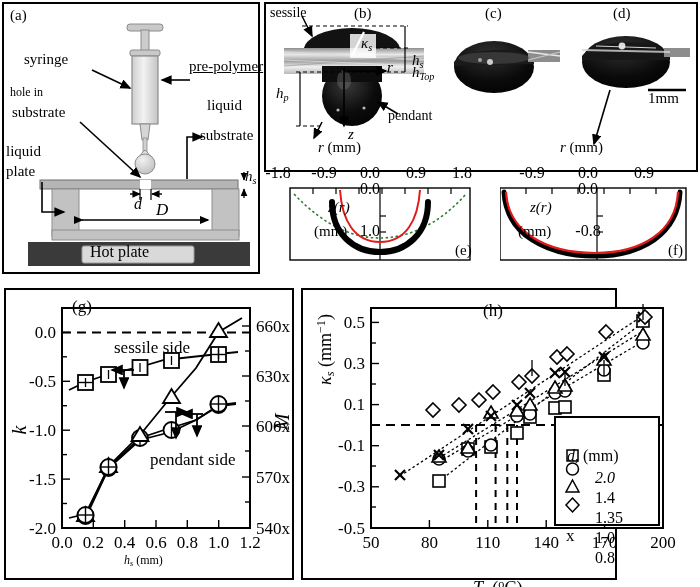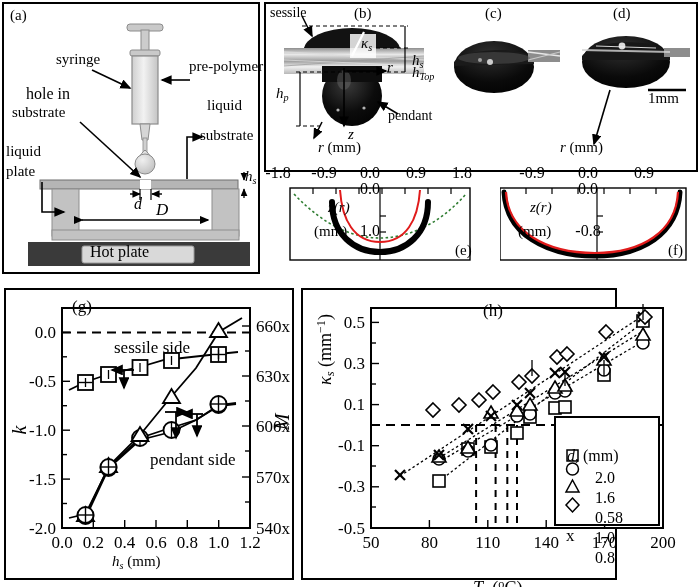--- a/index.html
+++ b/index.html
@@ -92,24 +92,24 @@
       <line x1="186" y1="76" x2="158" y2="76" stroke="#000" stroke-width="1.6" marker-end="url(#ah)"></line>
 
       <line x1="76" y1="118" x2="136" y2="173" stroke="#000" stroke-width="1.6" marker-end="url(#ah)"></line>
 
       <polyline points="38,178 38,208 60,208" fill="none" stroke="#000" stroke-width="1.6" marker-end="url(#ah)"></polyline>
 
       <polyline points="183,175 183,133 198,133" fill="none" stroke="#000" stroke-width="1.6" marker-end="url(#ah)"></polyline>
     </svg>
 
     <span class="lbl" style="left:6px;top:4px;font-size:15px;">(a)</span>
-    <span class="lbl" style="left:52px;top:48px;font-size:15px;">syringe</span>
-    <span class="lbl" style="left:185px;top:55px;font-size:15px;">pre-polymer</span>
+    <span class="lbl" style="left:20px;top:48px;font-size:15px;">syringe</span>
+    <span class="lbl" style="left:185px;top:55px;font-size:15px;text-decoration:underline;">pre-polymer</span>
     <span class="lbl" style="left:203px;top:74px;font-size:15px;margin-top:20px;">liquid</span>
-    <span class="lbl" style="left:22px;top:82px;font-size:16px;">hole in</span>
+    <span class="lbl" style="left:6px;top:82px;font-size:12px;">hole in</span>
     <span class="lbl" style="left:8px;top:101px;font-size:15px;">substrate</span>
     <span class="lbl" style="left:2px;top:140px;font-size:15px;">liquid</span>
     <span class="lbl" style="left:2px;top:160px;font-size:15px;text-align:right;">plate</span>
     <span class="lbl" style="left:196px;top:124px;font-size:15px;">substrate</span>
     <span class="lbl it" style="left:130px;top:192px;font-size:16px;">d</span>
     <span class="lbl it" style="left:152px;top:197px;font-size:17px;">D</span>
     <span class="lbl" style="left:241px;top:165px;font-size:15px;">
       <span class="it">h</span><span class="sub">s</span>
     </span>
     <span class="lbl" style="left:86px;top:240px;font-size:16px;text-align:right;">Hot plate</span>
@@ -443,21 +443,21 @@
         <line x1="159" y1="122" x2="181" y2="122" marker-end="url(#gA)"></line>
         <line x1="170" y1="122" x2="170" y2="148" marker-end="url(#gA)"></line>
         <line x1="197" y1="124" x2="176" y2="124" marker-end="url(#gA)"></line>
         <line x1="191" y1="124" x2="191" y2="146" marker-end="url(#gA)"></line>
       </g>
 
       <text x="66" y="22" font-size="17">(g)</text>
       <text x="108" y="63" font-size="17">sessile side</text>
       <text x="144" y="175" font-size="17">pendant side</text>
     </svg>
-    <span class="lbl" style="left:106px;top:264px;font-size:15px;">
+    <span class="lbl" style="left:118px;top:264px;font-size:12px;">
       <span class="it">h</span><span class="sub">s</span> (mm)
     </span>
     <span class="lbl it" style="left:268px;top:122px;font-size:20px;transform:rotate(-90deg);">M</span>
   </div>
 
   <div class="frame" id="panelH">
     <svg width="392" height="288" viewBox="0 0 392 288">
 
       <rect x="68" y="18" width="292" height="220" fill="#fff" stroke="#000" stroke-width="2"></rect>
 
@@ -623,23 +623,23 @@
       </g>
 
       <text x="180" y="26" font-size="17">(h)</text>
     </svg>
 
     <div style="position:absolute;left:252px;top:128px;width:106px;height:110px;font-size:16px;margin-top:24px;">
       <div style="position:absolute;left:12px;top:5px;white-space:nowrap;">
         <span class="it">d,</span>
         <span>(mm)</span>
       </div>
-      <div style="position:absolute;left:40px;top:27px;">2.0</div>
-      <div style="position:absolute;left:40px;top:47px;">1.6</div>
-      <div style="position:absolute;left:40px;top:67px;">0.58</div>
+      <div style="position:absolute;left:40px;top:27px;font-style:italic;">2.0</div>
+      <div style="position:absolute;left:40px;top:47px;">1.4</div>
+      <div style="position:absolute;left:40px;top:67px;">1.35</div>
       <div style="position:absolute;left:40px;top:87px;">1.0</div>
       <div style="position:absolute;left:40px;top:107px;">0.8</div>
       <div style="position:absolute;left:11px;top:84px;font-size:17px;">x</div>
     </div>
 
     <span class="lbl" style="left:170px;top:264px;font-size:18px;margin-top:24px;">
       <span class="it">T</span><span class="sub">s</span> (<span class="sup">o</span>C)
     </span>
     <span class="lbl" style="left:12px;top:95px;font-size:18px;transform:rotate(-90deg);transform-origin:left top;">
       <span class="it">κ</span><span class="sub">s</span> (mm<span class="sup">−1</span>)

